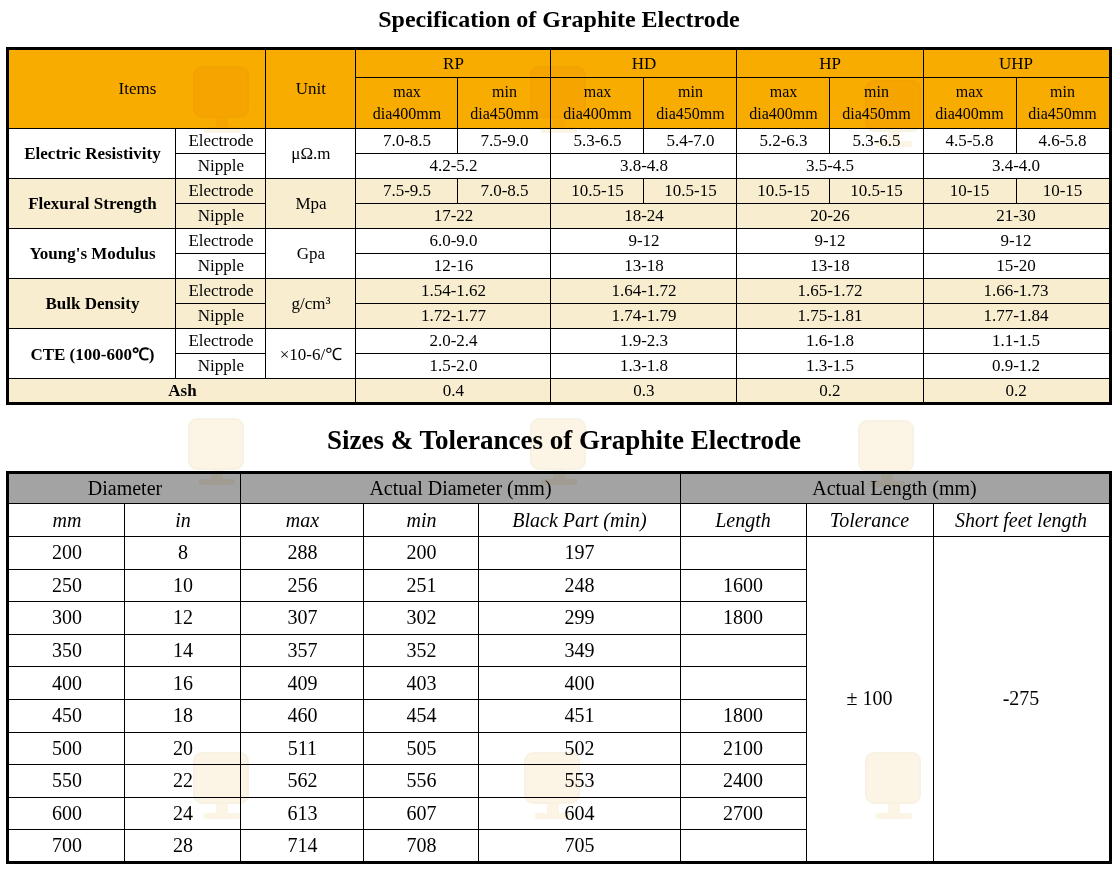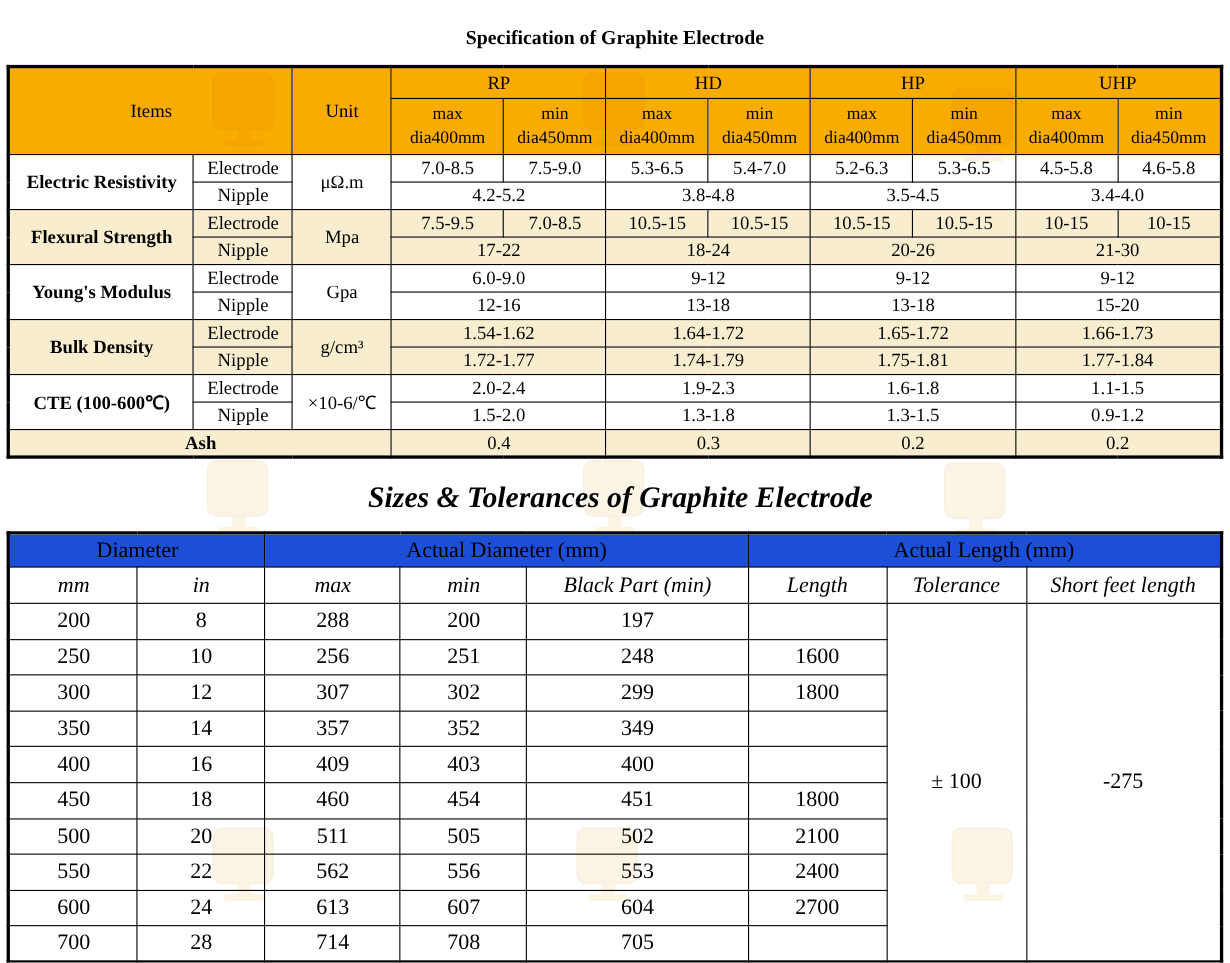--- a/index.html
+++ b/index.html
@@ -3,43 +3,43 @@
 <meta charset="utf-8">
 <style>
   html,body{margin:0;padding:0;}
   body{
     width:1118px;height:875px;background:#ffffff;position:relative;overflow:hidden;
     font-family:"Liberation Serif", serif;color:#000;
   }
   .title{
     text-align:center;font-weight:bold;color:#000;
   }
-  #spec-title{font-size:18px;padding-top:24px;margin:0 0 0 0;font-family:Liberation Serif, serif;}
-  #sizes-title{font-size:27px;margin:20px 0 0 10px;font-style:italic;}
+  #spec-title{font-size:24px;padding-top:6px;margin:0 0 0 0;font-family:Liberation Serif, serif;}
+  #sizes-title{font-size:27px;margin:20px 0 0 10px;}
   table{
     border-collapse:collapse;table-layout:fixed;margin:0 auto;
     border:3px solid #000;
   }
   td,th{
     border:1px solid #000;text-align:center;vertical-align:middle;
     padding:0;overflow:hidden;white-space:nowrap;font-weight:normal;
   }
   
   #spec-table{width:1102px;margin-top:14px;font-size:17px;}
   #spec-table .orange{background:#F9AC00;}
   #spec-table .beige{background:#F8EECF;}
   #spec-table th{font-weight:normal;}
   #spec-table .subhead{font-weight:normal;font-size:16px;line-height:1.35;}
   #spec-table .hrow1{height:29px;}
   #spec-table .hrow2{height:51px;}
   #spec-table tbody tr{height:25px;}
   .item-label{font-weight:bold;margin-top:40px;}
   
   #sizes-table{width:1102px;margin-top:15px;font-size:20px;}
-  #sizes-table .orange{background:#1d4ed8;}
+  #sizes-table .orange{background:#a3a3a3;}
   #sizes-table thead tr.group{height:31px;}
   #sizes-table thead tr.cols{height:33px;font-style:italic;}
   #sizes-table thead th{font-weight:normal;font-size:20px;}
   #sizes-table tbody tr{height:32.6px;}
   
   .wm{
     position:absolute;width:58px;height:74px;opacity:0.10;
     mix-blend-mode:multiply;pointer-events:none;
   }
   .wm .screen{width:56px;height:52px;background:#d99400;border-radius:9px;border:2px solid #b87e00;box-sizing:border-box;}

